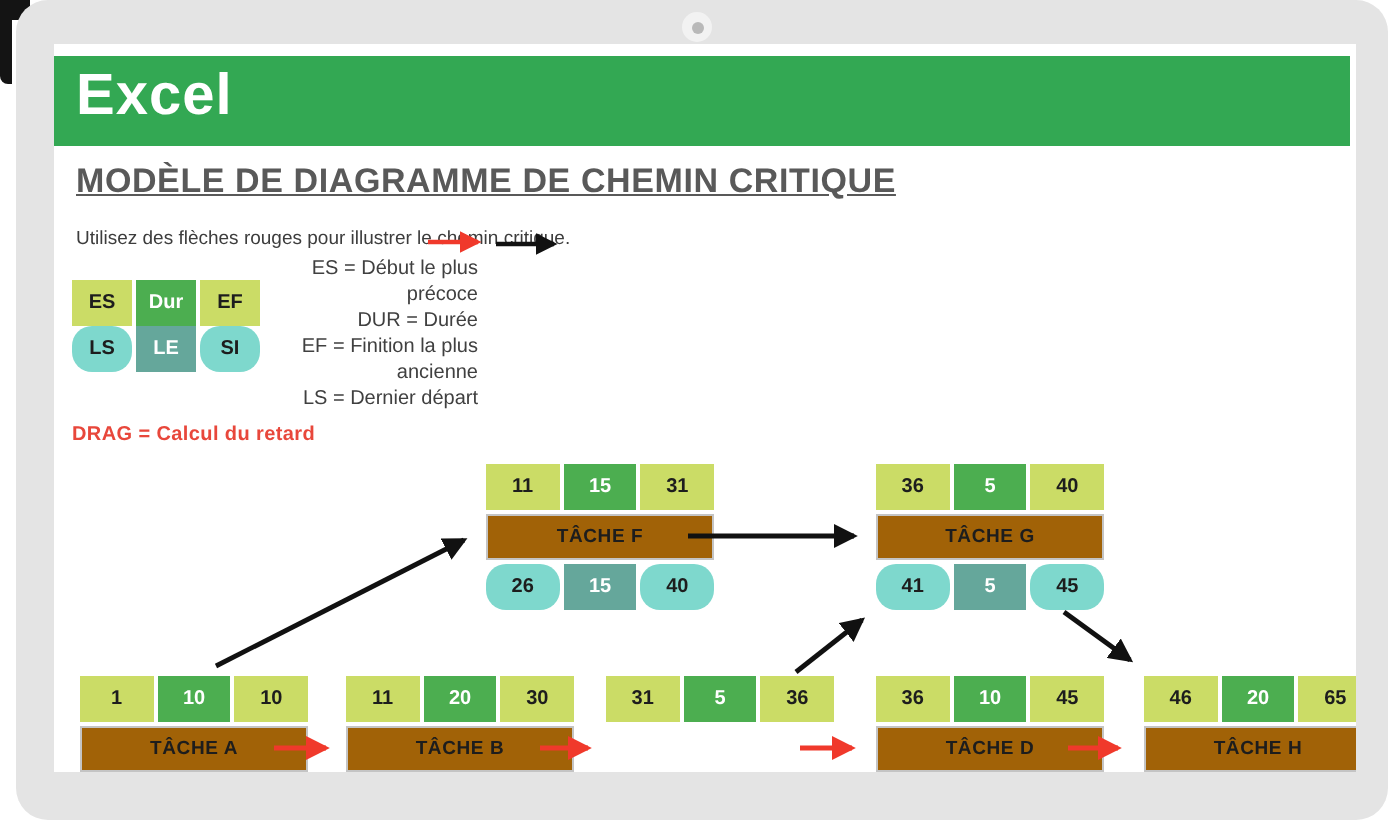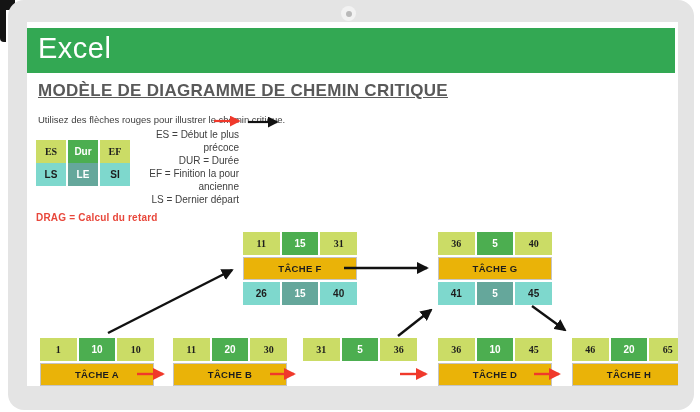--- a/index.html
+++ b/index.html
@@ -27,62 +27,62 @@
   .screen {
     position:absolute; left:19px; top:22px; width:651px; height:364px;
     background:#ffffff; overflow:hidden;
   }
 
   .header {
     position:absolute; left:0; top:6px; width:648px; height:45px;
     background:#33a853; color:#ffffff;
   }
   .header .logo {
-    position:absolute; left:11px; top:4px; font-size:29px; font-weight:400;
+    position:absolute; left:11px; top:4px; font-size:29px; font-weight:700;
     letter-spacing:0.5px;
   }
 
   .page-title {
     position:absolute; left:11px; top:59px; font-size:17px; font-weight:bold;
     color:#595959; letter-spacing:0.3px; white-space:nowrap;text-decoration:underline;
   }
   .subtitle {
     position:absolute; left:11px; top:92px; font-size:9.5px; color:#3d3d3d;
     white-space:nowrap;
   }
 
   
   .legend-box { position:absolute; left:9px; top:118px; width:94px; }
   .num-row { display:flex; gap:2px; }
   .num-cell {
     flex:1; height:23px; font-size:10px; font-weight:bold; color:#1d1d1d;
     display:flex; align-items:center; justify-content:center;
   }
-  .c-lgreen { background:#cbdc66;font-family:Liberation Serif, serif; }
+  .c-lgreen { background:#cbdc66; }
   .c-green  { background:#4cae50; color:#ffffff; }
-  .c-lteal  { background:#7ed8cd; }
+  .c-lteal  { background:#7ed8cd;border-radius:10px; }
   .c-teal   { background:#65a79b; color:#ffffff; }
   .legend-id-row {
     height:23px; margin:2px 0; background:#ffffff; border:1px solid #9a9a9a;
     font-size:10px; font-weight:bold; color:#1d1d1d;
     display:flex; align-items:center; justify-content:center;
   }
   .legend-defs {
     position:absolute; left:106px; top:106px; width:106px;
     font-size:10px; color:#404040; line-height:13px;text-align:right;
   }
   .drag-note {
     position:absolute; left:9px; top:190px; font-size:10px; font-weight:bold;
     color:#e8473b; letter-spacing:0.2px;
   }
 
   
   .task-box { position:absolute; width:114px; }
   .task-label {
-    height:23px; margin:2px 0; background:#eab308; border:1px solid #c4c4c4;
+    height:23px; margin:2px 0; background:#a16207; border:1px solid #c4c4c4;
     font-size:9.5px; font-weight:bold; color:#1d1d1d; letter-spacing:0.3px;
     display:flex; align-items:center; justify-content:center;
   }
 
   .arrow-layer {
     position:absolute; left:0; top:0; width:651px; height:364px;
     pointer-events:none;
   }
 </style>
 </head>
@@ -114,21 +114,21 @@
       <div class="num-row">
         <div class="num-cell c-lteal">LS</div>
         <div class="num-cell c-teal">LE</div>
         <div class="num-cell c-lteal">SI</div>
       </div>
     </div>
 
     <div class="legend-defs">
       <div>ES = Début le plus précoce</div>
       <div>DUR = Durée</div>
-      <div>EF = Finition la pour ancienne</div>
+      <div>EF = Finition la plus ancienne</div>
       <div>LS = Dernier départ</div>
     </div>
 
     <div class="drag-note">DRAG = Calcul du retard</div>
 
     <div class="task-box" style="left:216px; top:210px;">
       <div class="num-row">
         <div class="num-cell c-lgreen">11</div>
         <div class="num-cell c-green">15</div>
         <div class="num-cell c-lgreen">31</div>

